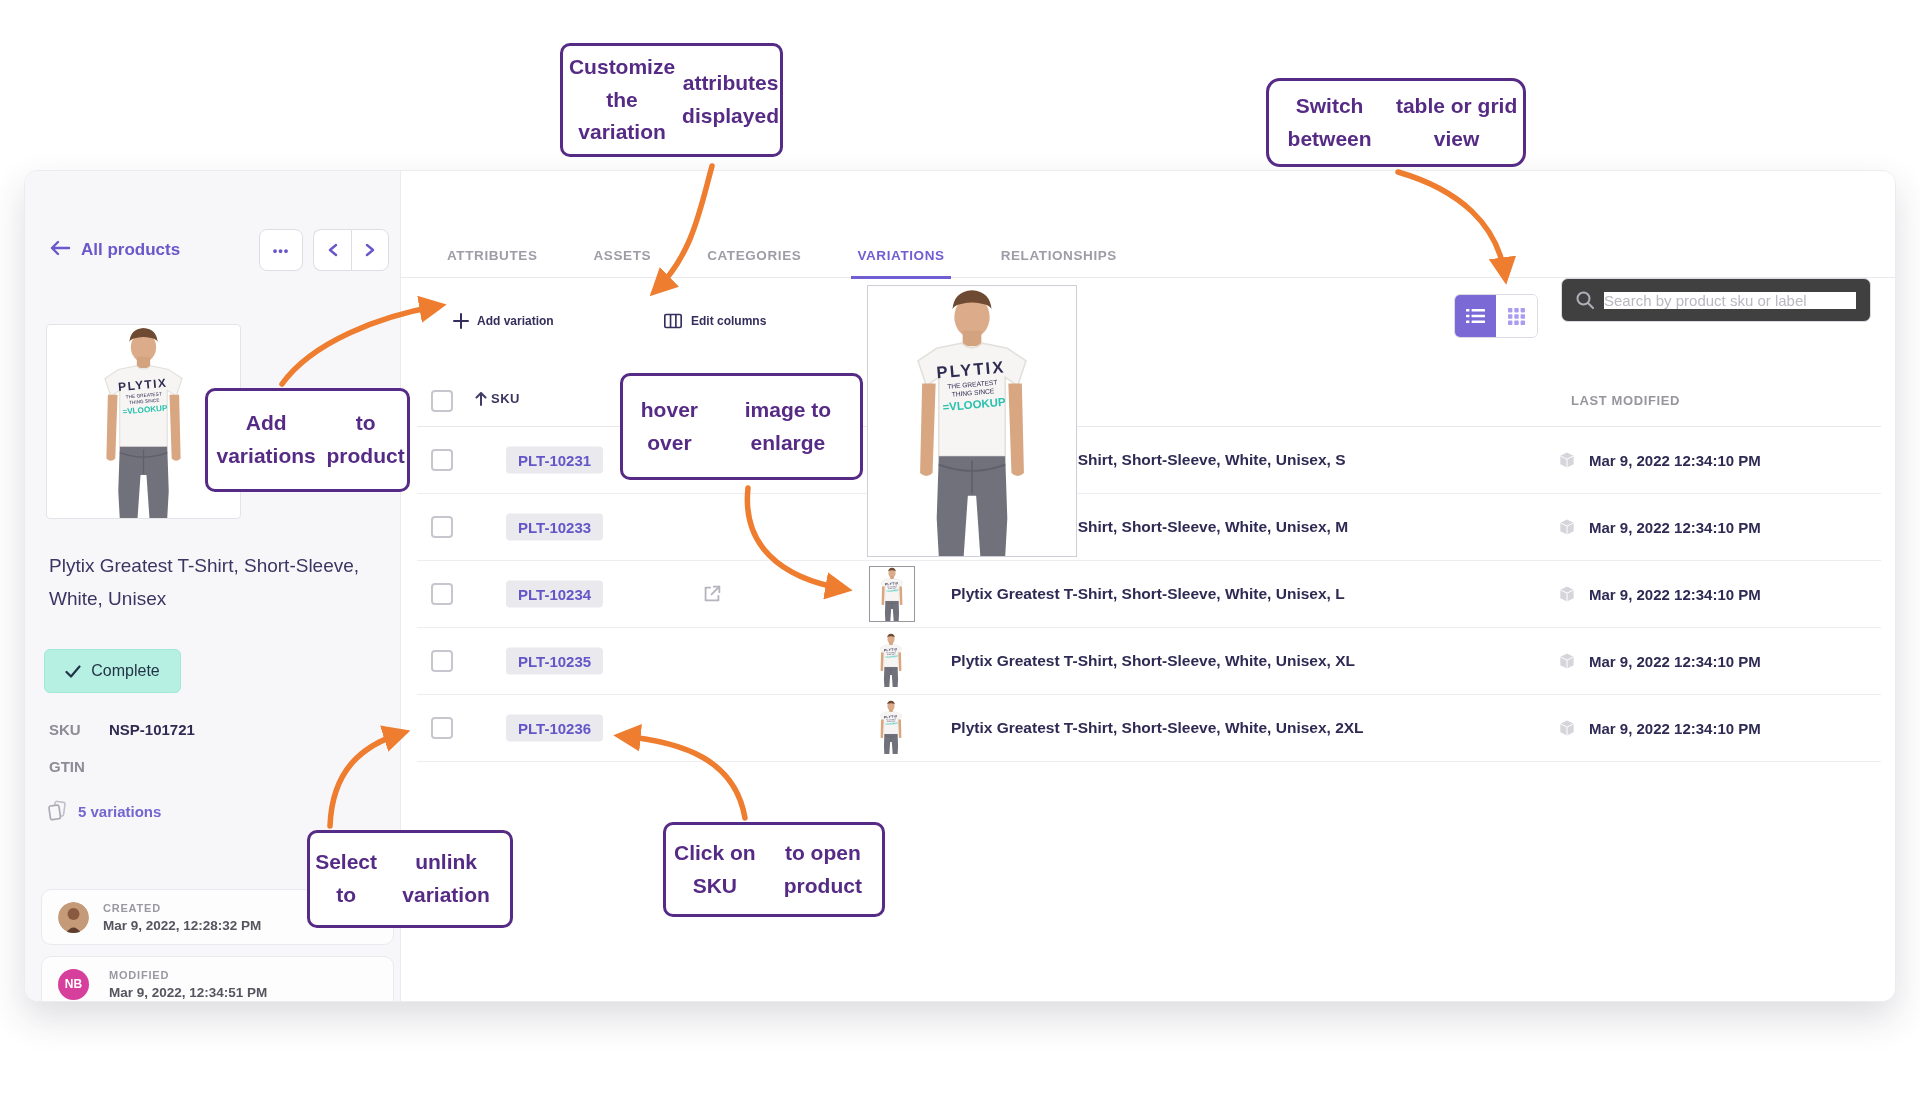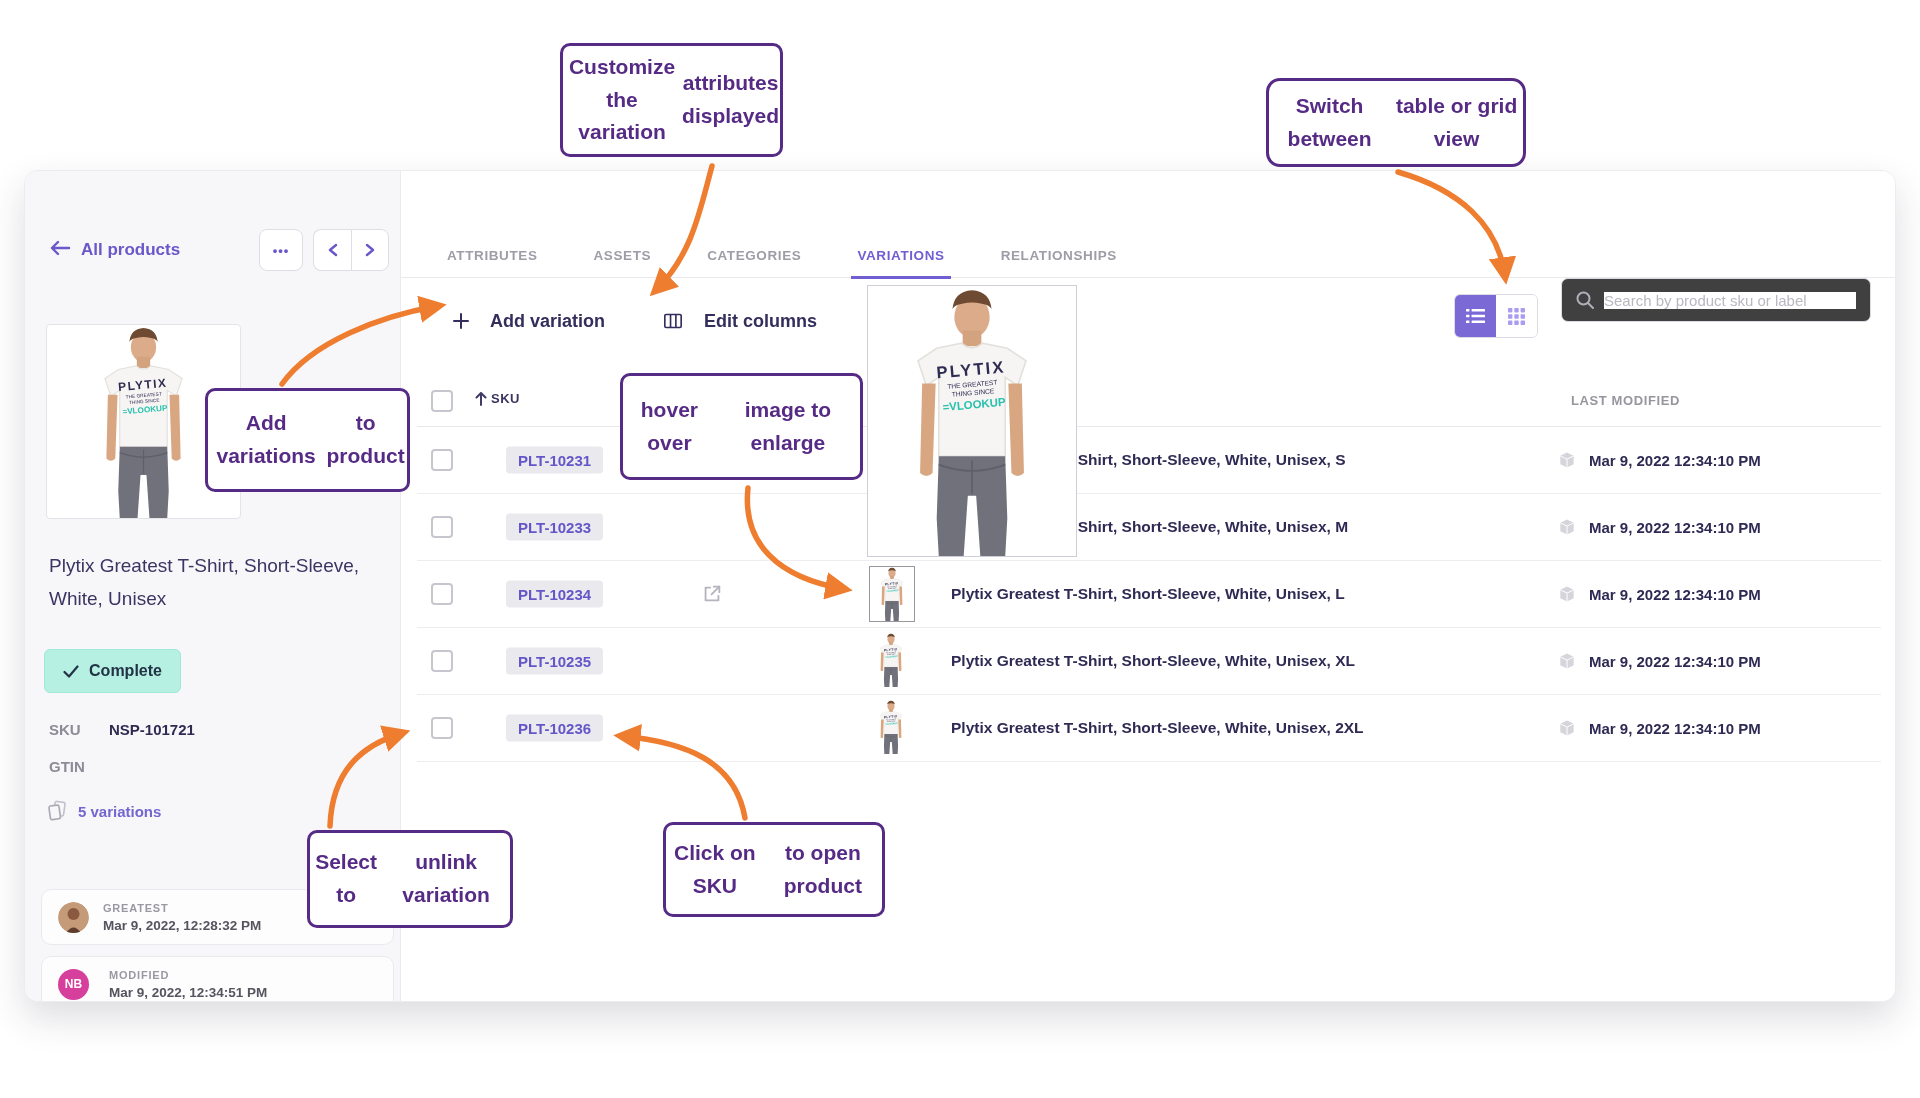--- a/index.html
+++ b/index.html
@@ -23,41 +23,41 @@
   .btn-pair { position:absolute; left:288px; top:58px; width:76px; height:42px; display:flex; }
   .pair-half { width:38px; height:42px; background:#fff; border:1px solid #dedde4; display:flex; align-items:center; justify-content:center; cursor:pointer; }
   .pair-half:first-child { border-radius:8px 0 0 8px; border-right:none; }
   .pair-half:last-child { border-radius:0 8px 8px 0; }
   .dots { color:#6a57c9; font-size:13px; letter-spacing:1px; font-weight:700; }
   .img-card { position:absolute; left:21px; top:153px; width:195px; height:195px; background:#fff;
               border:1px solid #e4e3e8; border-radius:4px; overflow:hidden; }
   .product-title { position:absolute; left:24px; top:378px; width:320px; font-size:19px; line-height:33px; color:#3b3563; }
   .badge { position:absolute; left:19px; top:478px; width:137px; height:44px; background:#b6f0e2;
            border:1px solid #9fe9d6; border-radius:6px; display:flex; align-items:center; justify-content:center; gap:10px; }
-  .badge-text { color:#233346; font-size:16px; font-weight:700; }
+  .badge-text { color:#233346; font-size:16px; font-weight:400; }
   .kv { position:absolute; left:24px; display:flex; font-size:15px; }
   .kv .k { color:#8c8b96; font-weight:600; width:60px; }
   .kv .v { color:#2f2b52; font-weight:700; }
   .variations-row { position:absolute; left:21px; top:628px; display:flex; align-items:center; gap:10px; cursor:pointer; }
   .variations-label { color:#7465cf; font-size:15px; font-weight:600; }
   .meta-card { position:absolute; left:16px; width:353px; height:56px; background:#fdfdfe;
                border:1px solid #eaeaee; border-radius:10px; display:flex; align-items:center; padding-left:16px; gap:14px; }
   .meta-label { color:#9a99a3; font-size:11px; font-weight:700; letter-spacing:.8px; }
   .meta-date { color:#55545f; font-size:13.5px; font-weight:600; margin-top:4px; }
   .avatar { width:31px; height:31px; border-radius:50%; overflow:hidden; flex:none; }
   .avatar-nb { background:#d63f9c; color:#fff; font-size:12px; font-weight:700; display:flex; align-items:center; justify-content:center; }
 
   
   .main { position:absolute; left:376px; top:0; width:1496px; height:832px; background:#fff; }
   .tabbar { position:absolute; left:0; top:65px; width:1496px; height:42px; border-bottom:1px solid #e9e9ed;
             display:flex; align-items:flex-end; padding-left:40px; gap:44px; }
   .tab { font-size:13.5px; font-weight:700; letter-spacing:.6px; color:#9e9da7; padding:0 6px 14px 6px; cursor:pointer; }
   .tab.active { color:#6f5fd2; border-bottom:3px solid #6f5fd2; margin-bottom:-2px; padding-bottom:13px; }
-  .tool-btn { position:absolute; top:132px; height:36px; display:flex; align-items:center; gap:21px; cursor:pointer;
-              color:#332e5c; font-size:18px; font-weight:700; }
+  .tool-btn { position:absolute; top:132px; height:36px; display:flex; align-items:center; gap:8px; cursor:pointer;
+              color:#332e5c; font-size:12px; font-weight:700; }
   .view-toggle { position:absolute; left:1053px; top:123px; width:84px; height:44px; display:flex;
                  border:1px solid #dcdbe3; border-radius:6px; overflow:hidden; background:#fff; }
   .vt-btn { width:42px; height:100%; display:flex; align-items:center; justify-content:center; cursor:pointer; background:#fff; }
   .vt-btn.active { background:#7b6ad6; }
   .searchbox { position:absolute; left:1160px; top:107px; width:310px; height:44px; border:1px solid #dcdbe3;
                border-radius:7px; background:#404040; display:flex; align-items:center; padding:0 14px; gap:10px; }
   .searchbox input { border:none; outline:none; flex:1; font-size:15px; color:#3b3563; font-family:"Liberation Sans",sans-serif; }
   .searchbox input::placeholder { color:#b9b8c1; }
 
   .thead { position:absolute; left:16px; top:205px; width:1464px; height:51px; border-bottom:1px solid #e7e7ec; }
@@ -181,21 +181,21 @@
 
       <div class="meta-card" style="top:718px;">
         <div class="avatar">
           <svg width="31" height="31" viewBox="0 0 31 31">
               <circle cx="15.5" cy="15.5" r="15.5" fill="#c59a78"></circle>
               <path d="M8,31 Q15.5,20 23,31 Z" fill="#5f3d2e"></path>
               <circle cx="15.5" cy="12" r="6" fill="#8a5a40"></circle>
             </svg>
         </div>
         <div>
-          <div class="meta-label">GREATEST</div>
+          <div class="meta-label">CREATED</div>
           <div class="meta-date">Mar 9, 2022, 12:28:32 PM</div>
         </div>
       </div>
       <div class="meta-card" style="top:785px;gap:20px;">
         <div class="avatar avatar-nb">NB</div>
         <div>
           <div class="meta-label">MODIFIED</div>
           <div class="meta-date">Mar 9, 2022, 12:34:51 PM</div>
         </div>
       </div>

